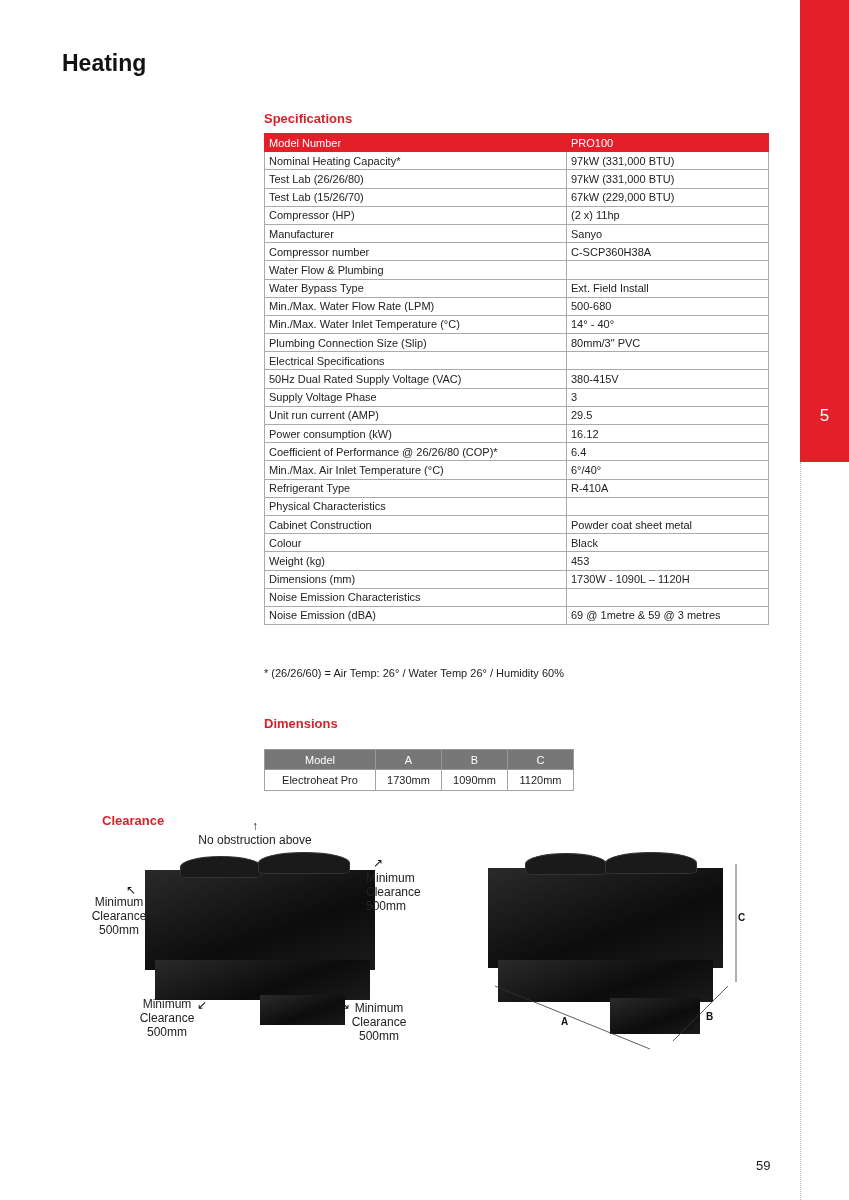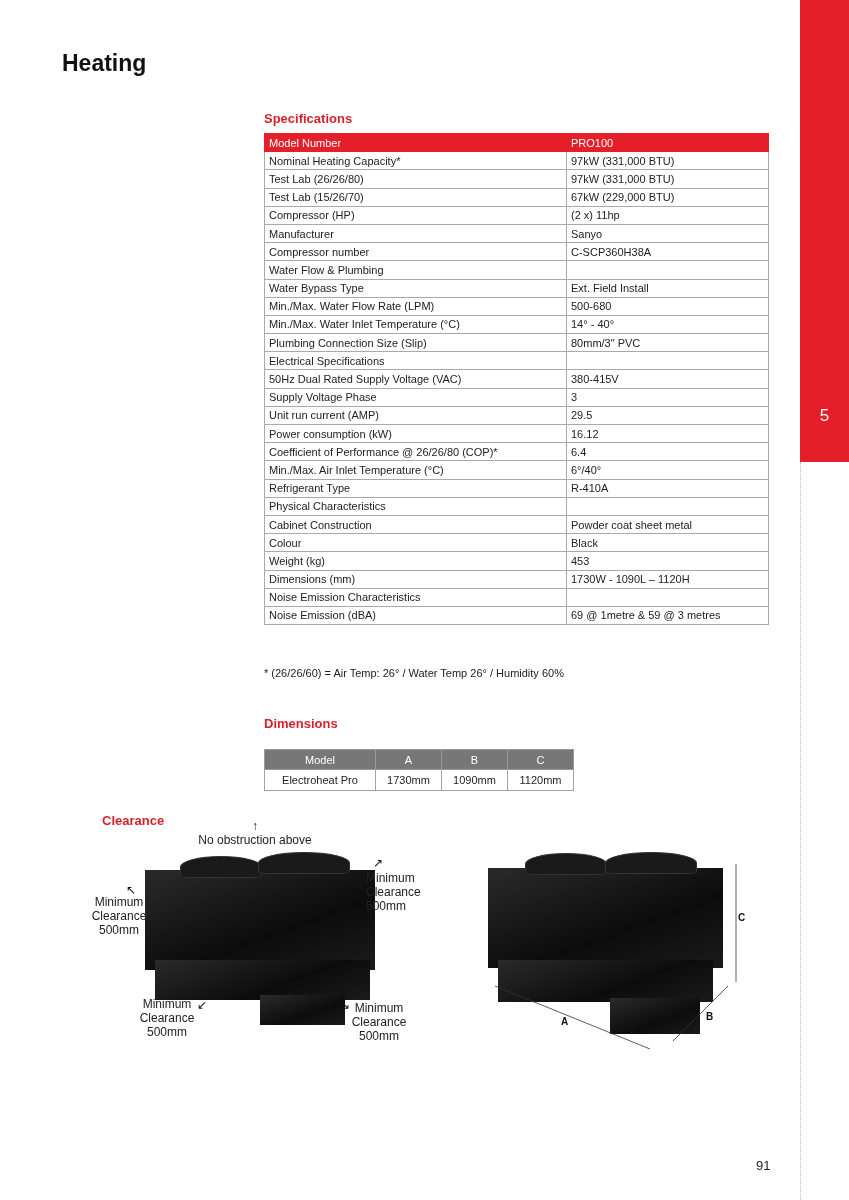--- a/index.html
+++ b/index.html
@@ -195,13 +195,13 @@
 <div class="fan" style="left:605px;top:852px;width:90px;"></div>
 <svg class="lines" width="849" height="1200">
   <line x1="495" y1="986" x2="650" y2="1049" stroke="#333" stroke-width="0.8"></line>
   <line x1="673" y1="1041" x2="728" y2="986" stroke="#333" stroke-width="0.8"></line>
   <line x1="736" y1="864" x2="736" y2="982" stroke="#333" stroke-width="0.8"></line>
 </svg>
 <div class="dimlbl" style="left:561px;top:1016px;">A</div>
 <div class="dimlbl" style="left:706px;top:1011px;">B</div>
 <div class="dimlbl" style="left:738px;top:912px;">C</div>
 
-<div class="page-num">91</div>
+<div class="page-num">59</div>
 
 </body></html>

